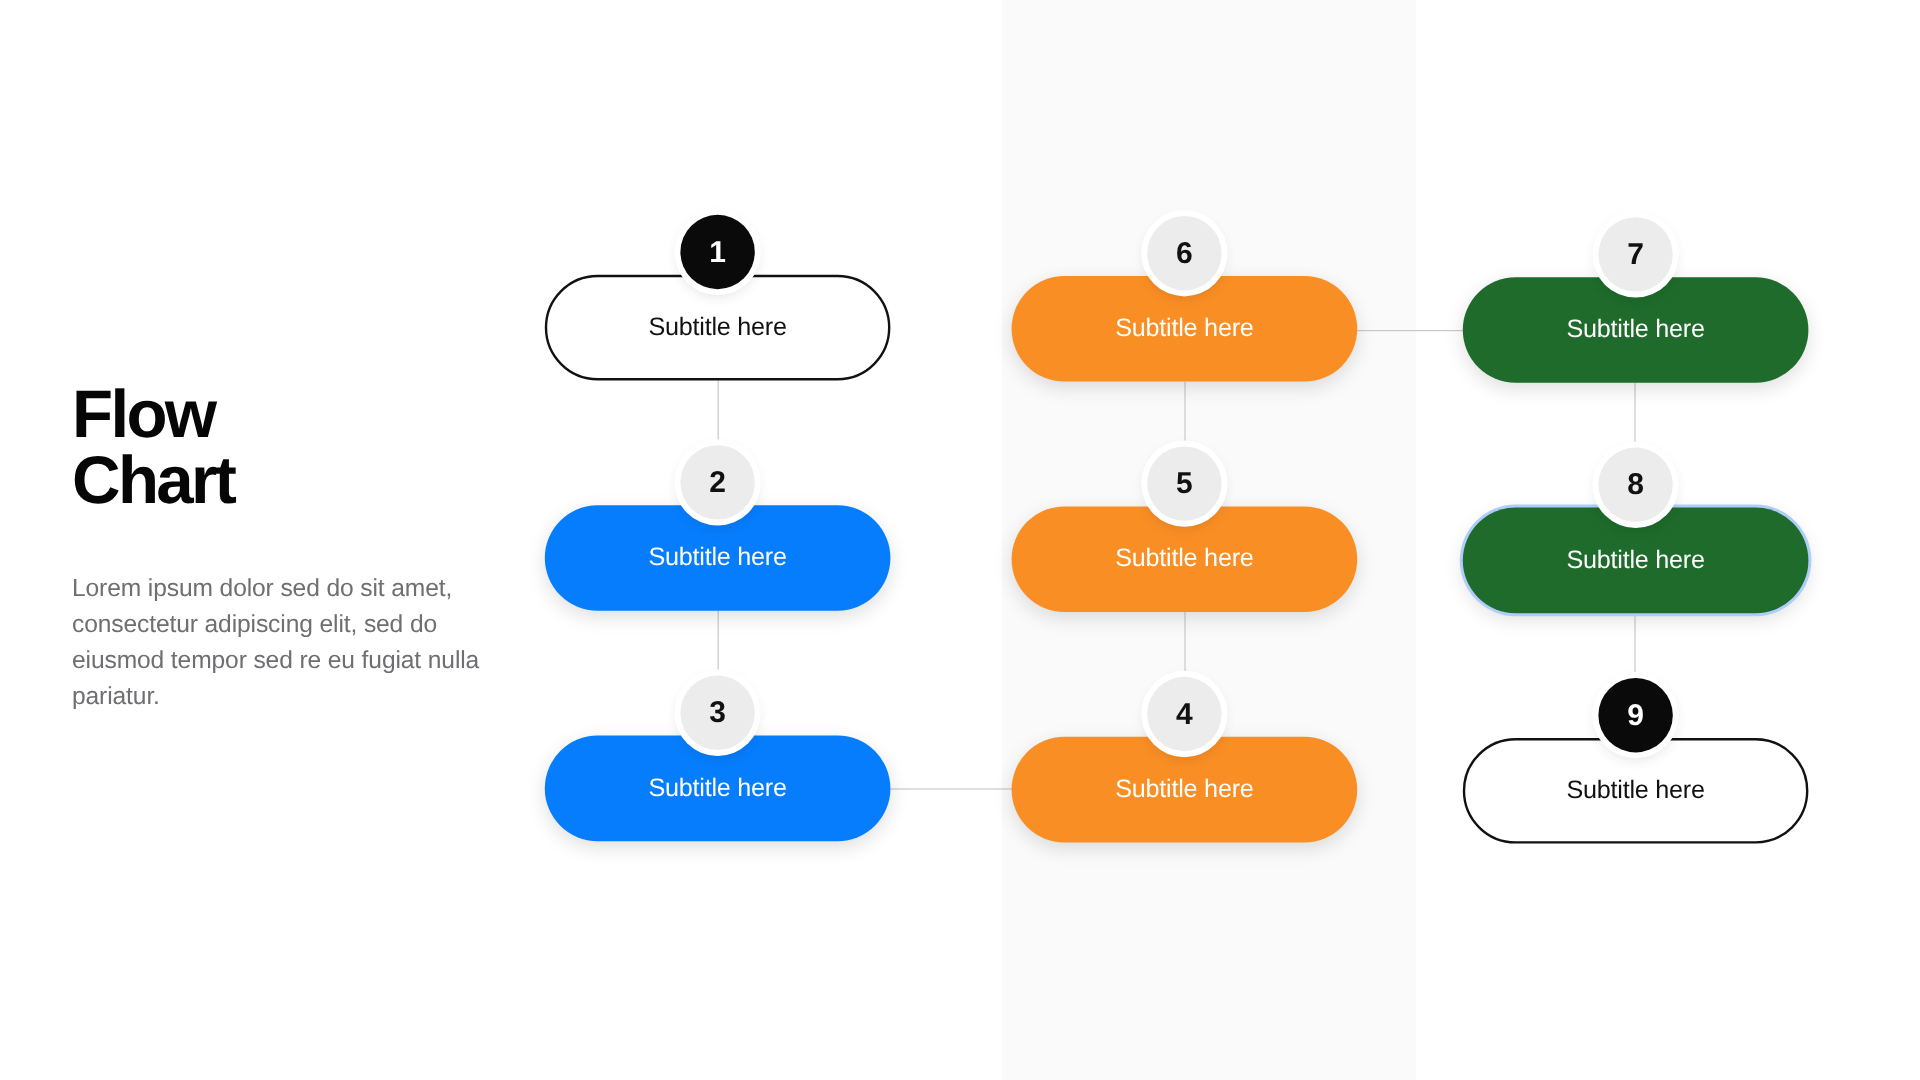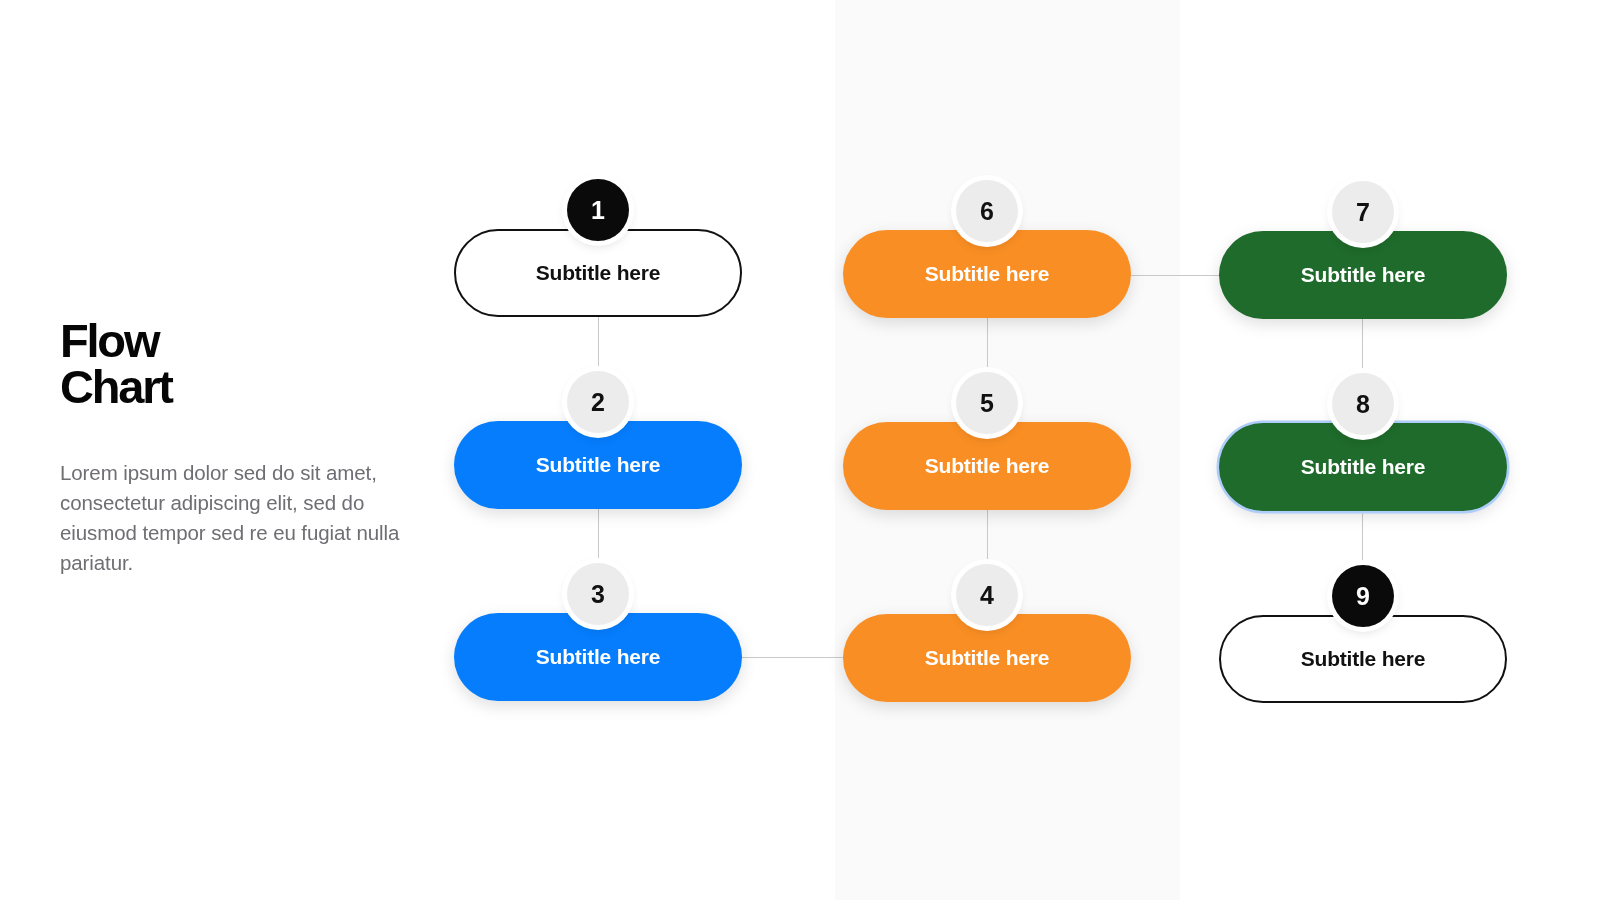--- a/index.html
+++ b/index.html
@@ -30,21 +30,21 @@
 
   
   .intro {
     position: absolute;
     left: 60px;
     top: 318px;
     width: 380px;
     z-index: 5;
   }
   .intro-title {
-    font-size: 47px;
+    font-size: 56px;
     font-weight: bold;
     line-height: 0.98;
     letter-spacing: -2.2px;
     color: #060606;
     white-space: pre-line;
   }
   .intro-body {
     margin-top: 48px;
     font-size: 20.5px;
     line-height: 1.47;
@@ -69,21 +69,21 @@
   .pill {
     position: absolute;
     left: 0;
     width: 288px;
     height: 88px;
     border-radius: 44px;
     display: flex;
     align-items: center;
     justify-content: center;
     font-size: 21px;
-    font-weight: bold;
+    font-weight: normal;
     letter-spacing: -0.2px;
   }
   .pill.filled { color: #ffffff; }
   .pill.outline {
     background: #ffffff;
     border: 2px solid #111111;
     color: #111111;
   }
   .pill.shadow {
     box-shadow: 0 5px 16px rgba(0,0,0,0.13);

